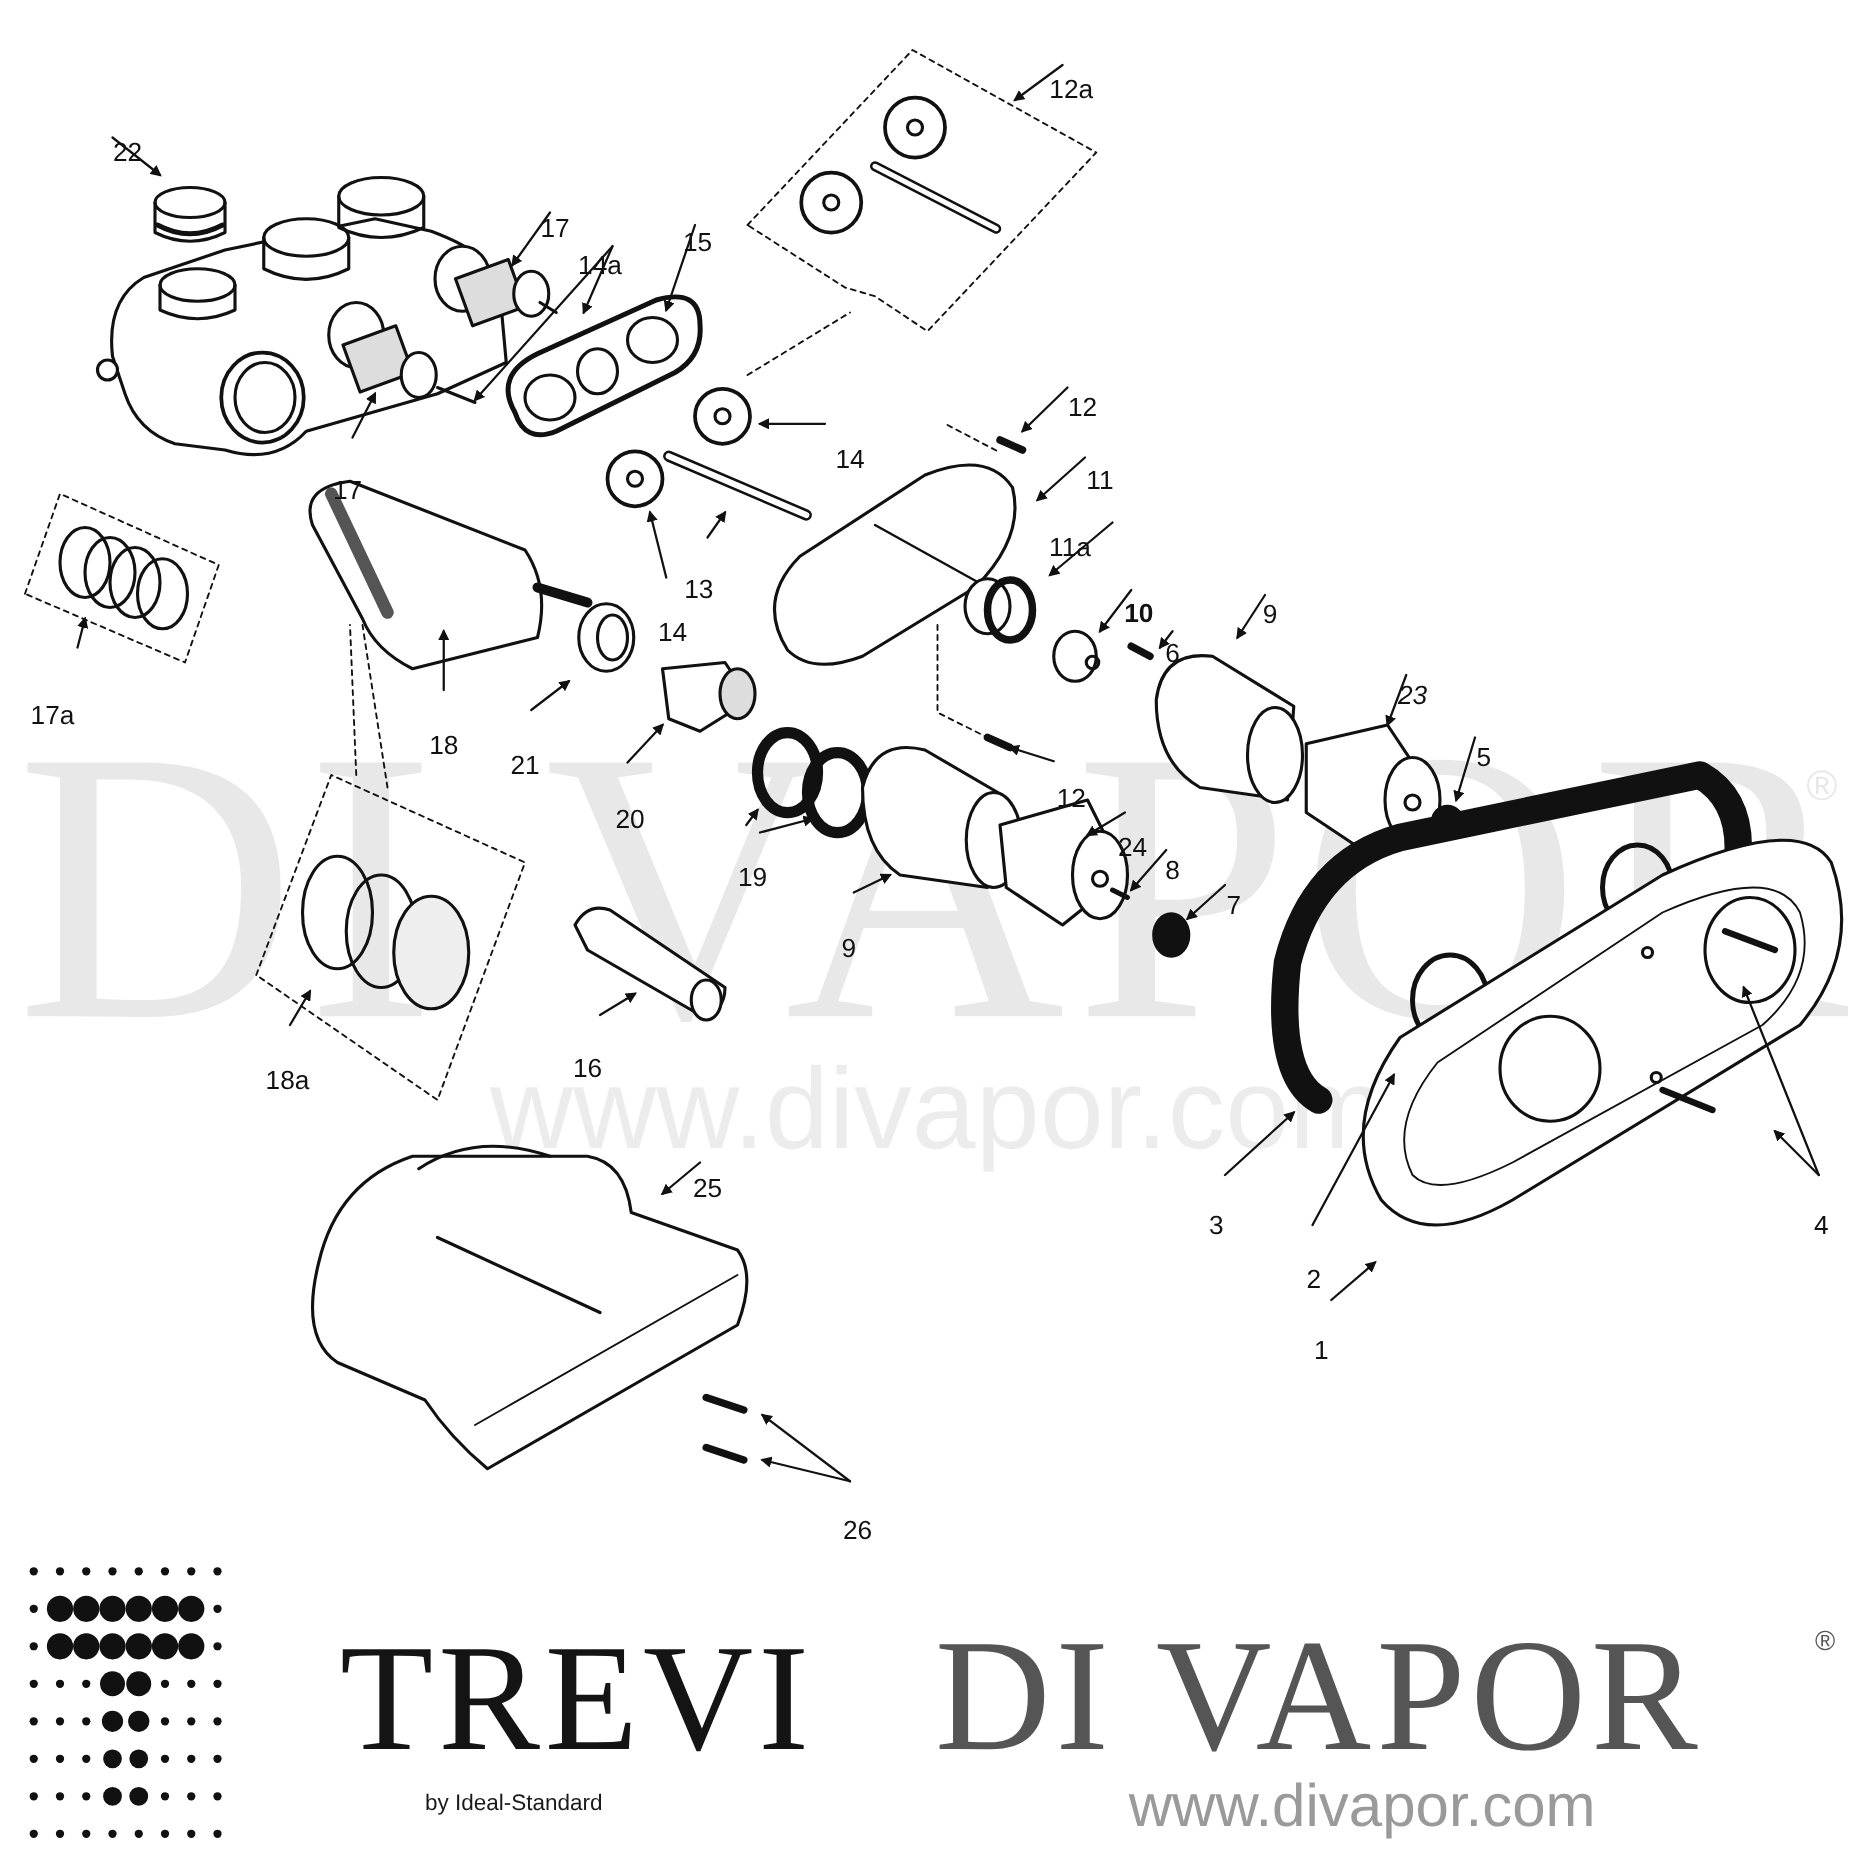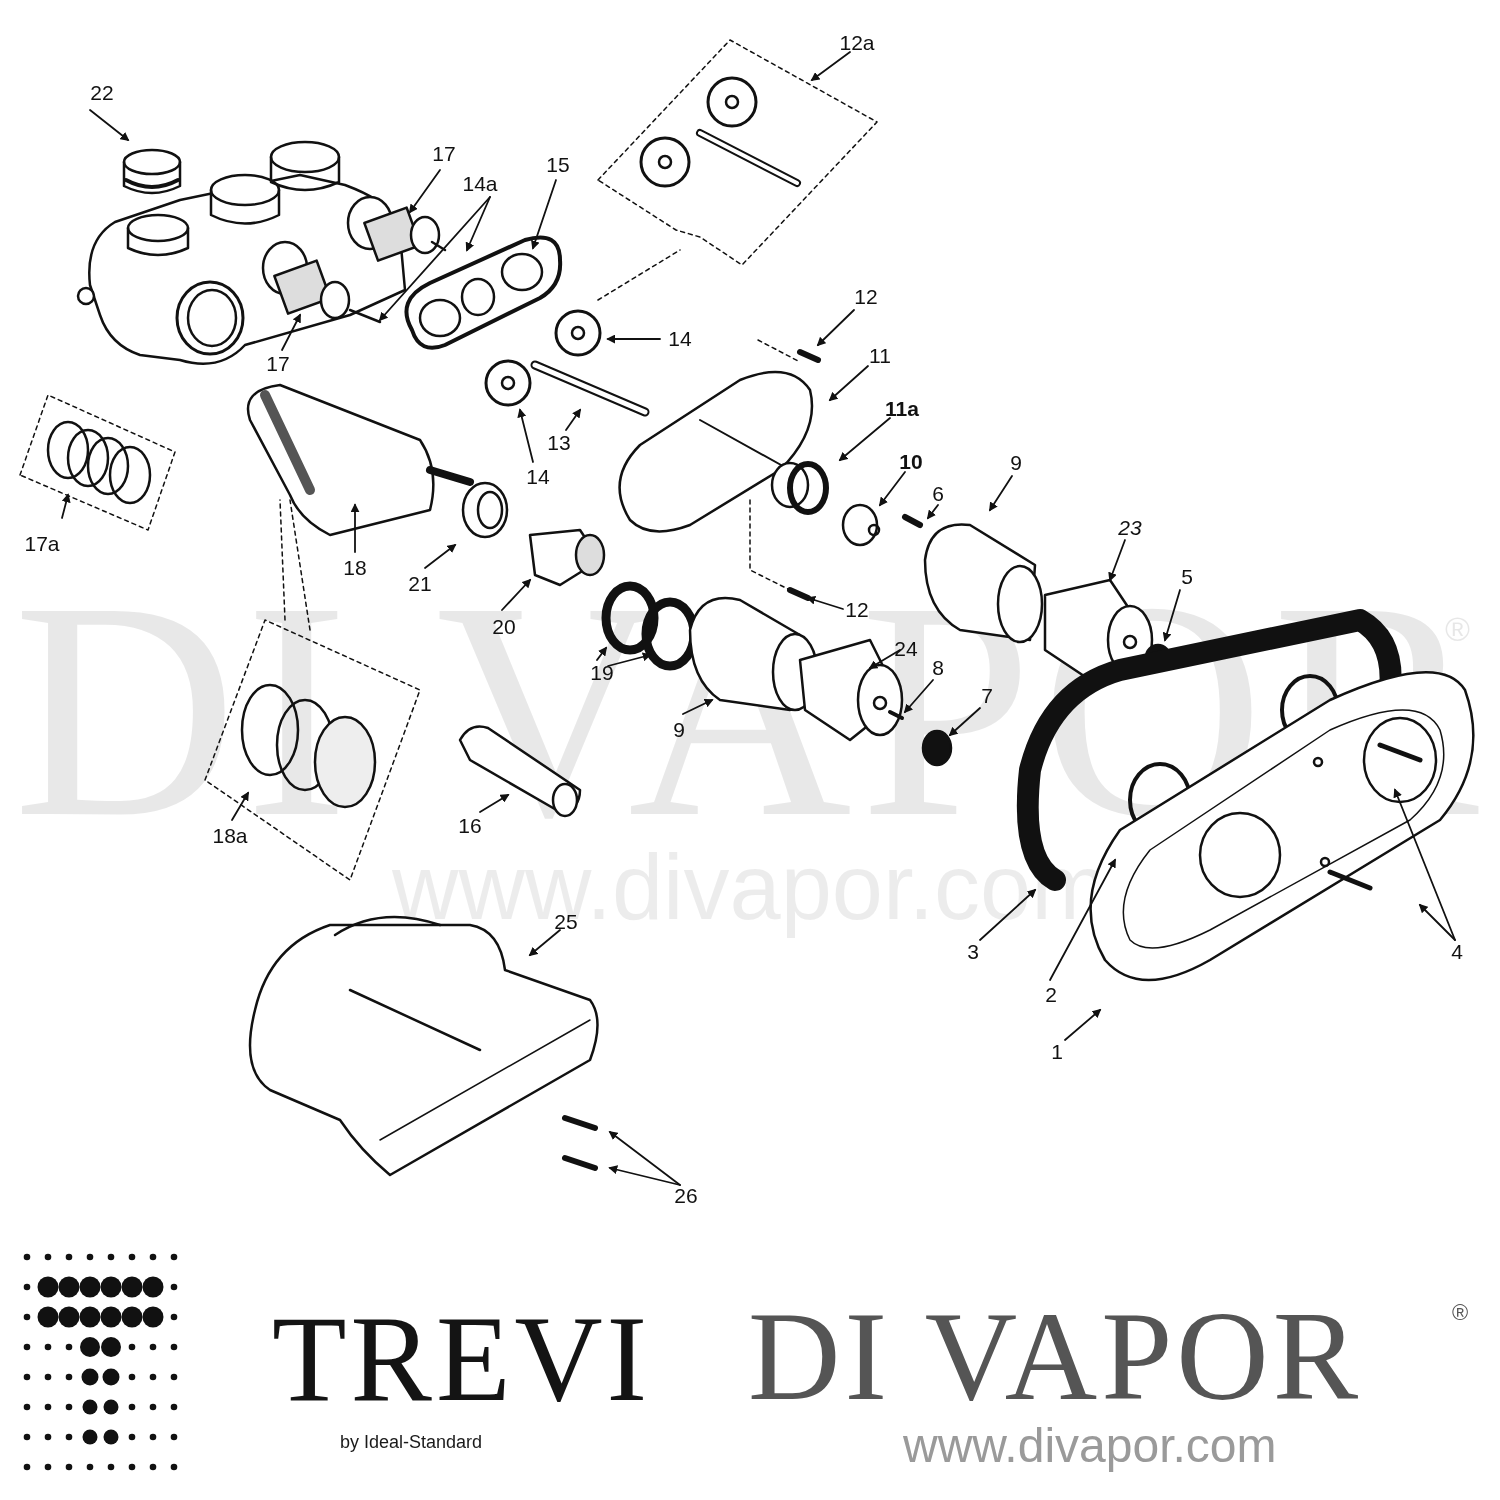--- a/index.html
+++ b/index.html
@@ -1,21 +1,21 @@
 <!DOCTYPE html>
 <html><head>
 <meta charset="utf-8">
 <style>
   html, body { margin:0; padding:0; background:#ffffff; }
   body { width:1500px; height:1500px; position:relative; overflow:hidden; font-family:"Liberation Sans", sans-serif; }
   #diagram { position:absolute; left:0; top:0; width:1500px; height:1220px; }
   .wm-big { position:absolute; left:0; top:555px; width:1500px; text-align:center; font-family:"Liberation Serif", serif; font-size:310px; color:#000; opacity:0.085; letter-spacing:8px; line-height:1; white-space:nowrap; }
   .wm-reg { position:absolute; left:1445px; top:610px; font-size:34px; color:#000; opacity:0.09; }
   .wm-url { position:absolute; left:0; top:835px; width:1500px; text-align:center; font-family:"Liberation Sans", sans-serif; font-size:92px; color:#000; opacity:0.07; font-weight:300; white-space:nowrap; }
-  .lbl { position:absolute; font-family:"Liberation Sans", sans-serif; font-size:21px; color:#111; line-height:1; white-space:nowrap; transform:translate(-50%,-50%); }
+  .lbl { position:absolute; font-family:"Liberation Sans", sans-serif; font-size:21px; color:#111; line-height:1; white-space:nowrap; transform:translate(-50%,-50%);margin-top:30px; }
   .footer { position:absolute; left:0; top:1220px; width:1500px; height:280px; }
   .trevi-dots { position:absolute; left:10px; top:1245px; width:170px; height:230px; }
   .trevi-word { position:absolute; left:272px; top:1298px; font-family:"Liberation Serif", serif; font-size:122px; color:#141414; letter-spacing:4px; line-height:1; }
   .trevi-sub { position:absolute; left:340px; top:1432px; font-family:"Liberation Sans", sans-serif; font-size:18px; color:#1a1a1a; }
   .dv-word { position:absolute; left:748px; top:1292px; font-family:"Liberation Serif", serif; font-size:128px; color:#555555; letter-spacing:4px; line-height:1; white-space:nowrap; }
   .dv-reg { position:absolute; left:1452px; top:1300px; font-size:22px; color:#555555; }
   .dv-url { position:absolute; left:903px; top:1422px; font-family:"Liberation Sans", sans-serif; font-size:48px; color:#9a9a9a; line-height:1; }
 </style>
 </head>
 <body>
@@ -254,21 +254,21 @@
 <div id="callouts">
     <div class="lbl" style="left: 102px; top: 92px; text-align: center;">22</div>
     <div class="lbl" style="left: 444px; top: 153px;">17</div>
     <div class="lbl" style="left: 480px; top: 183px;">14a</div>
     <div class="lbl" style="left: 558px; top: 164px;">15</div>
     <div class="lbl" style="left: 857px; top: 42px;">12a</div>
     <div class="lbl" style="left: 866px; top: 296px;">12</div>
     <div class="lbl" style="left: 680px; top: 338px;">14</div>
     <div class="lbl" style="left: 278px; top: 363px;">17</div>
     <div class="lbl" style="left: 880px; top: 355px;">11</div>
-    <div class="lbl" style="left: 902px; top: 408px; font-weight: bold;">11a</div>
+    <div class="lbl" style="left: 856px; top: 408px;">11a</div>
     <div class="lbl" style="left: 559px; top: 442px;">13</div>
     <div class="lbl" style="left: 538px; top: 476px;">14</div>
     <div class="lbl" style="left: 911px; top: 461px; font-weight: bold;">10</div>
     <div class="lbl" style="left: 1016px; top: 462px;">9</div>
     <div class="lbl" style="left: 938px; top: 493px;">6</div>
     <div class="lbl" style="left: 42px; top: 543px;">17a</div>
     <div class="lbl" style="left: 1130px; top: 527px; font-style: italic;">23</div>
     <div class="lbl" style="left: 355px; top: 567px;">18</div>
     <div class="lbl" style="left: 420px; top: 583px;">21</div>
     <div class="lbl" style="left: 857px; top: 609px;">12</div>

